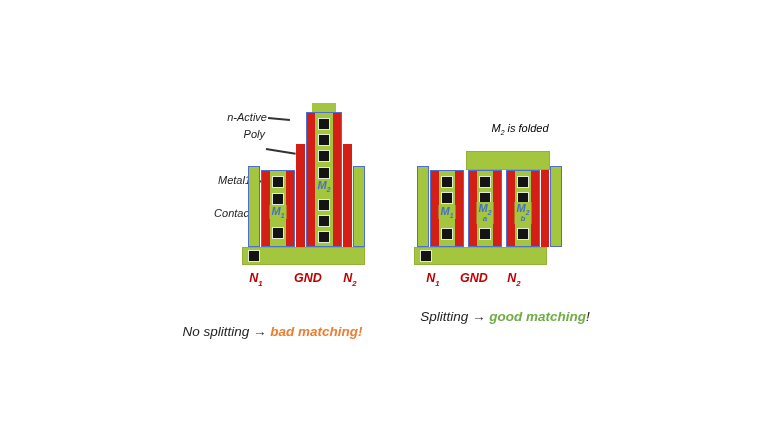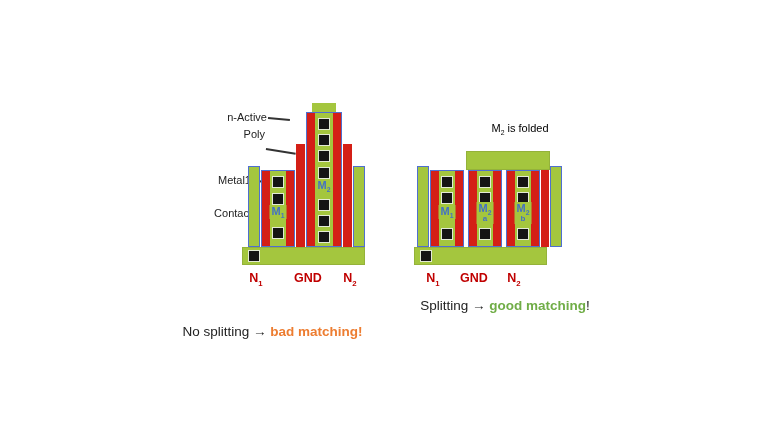--- a/index.html
+++ b/index.html
@@ -4,21 +4,21 @@
 <style>
   :root{
     --green:#a4c63e;
     --red:#d41f16;
     --blue:#4f6fd0;
     --blueText:#4472c4;
     --redText:#c00000;
   }
   html,body{margin:0;padding:0;background:#fff;}
   .canvas{position:relative;width:768px;height:432px;background:#ffffff;
-          font-family:"Liberation Sans",sans-serif;overflow:hidden;}
+          font-family:"Liberation Sans",sans-serif;overflow:hidden;font-style:italic;}
   .green-strip{position:absolute;background:var(--green);border:1px solid var(--blue);box-sizing:border-box;}
   .poly{position:absolute;background:var(--red);}
   .stack{position:absolute;background:var(--green);border:1px solid var(--blue);box-sizing:border-box;}
   .gate{position:absolute;top:0;bottom:0;width:8px;background:var(--red);}
   .gate.l{left:0;} .gate.r{right:0;}
   .contact-sq{position:absolute;left:50%;width:10px;height:10px;margin-left:-5px;
               background:#141414;box-shadow:0 0 0 1px #e3ead5;z-index:1;}
   .rail{position:absolute;background:var(--green);border:1px solid #94b23a;box-sizing:border-box;}
   .rail-contact{position:absolute;width:10px;height:10px;background:#141414;box-shadow:0 0 0 1px #e3ead5;}
   .cap{position:absolute;background:var(--green);}
@@ -136,18 +136,18 @@
     <div class="poly" style="left:541px;top:170px;width:8px;height:77px;"></div>
     <div class="green-strip" style="left:550px;top:166px;width:12px;height:81px;"></div>
 
     <div class="rail" style="left:414px;top:247px;width:133px;height:18px;"></div>
     <div class="rail-contact" style="left:421px;top:251px;"></div>
 
     <div class="terminal" style="left:417px;top:271px;width:32px;"><span>N</span><sub>1</sub></div>
     <div class="terminal" style="left:454px;top:271px;width:40px;"><span>GND</span></div>
     <div class="terminal" style="left:498px;top:271px;width:32px;"><span>N</span><sub>2</sub></div>
 
-    <div class="caption" style="left:405px;top:298px;width:200px;">
+    <div class="caption" style="left:405px;top:309px;width:200px;">
       <span>Splitting → </span><span class="hl-good">good matching</span><span>!</span>
     </div>
   </div>
 
 </div>
 
 </body></html>

